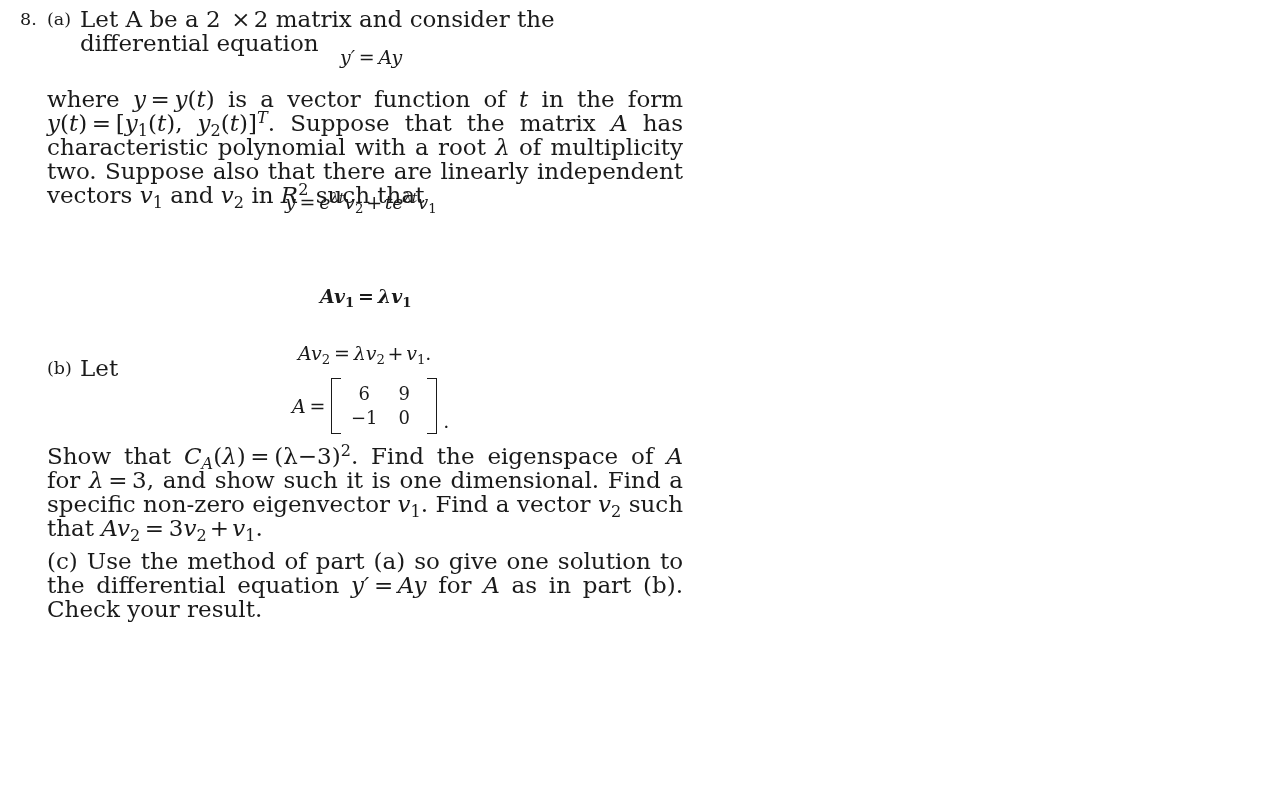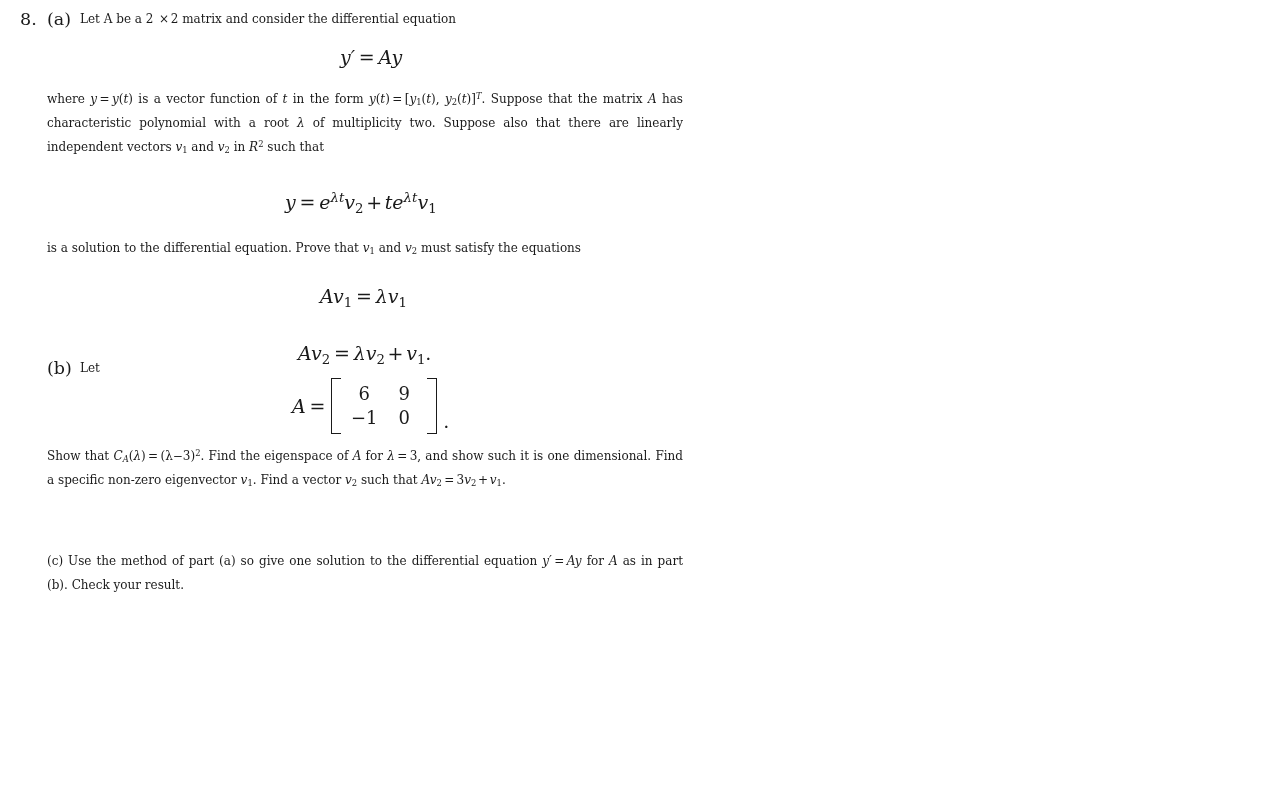--- a/index.html
+++ b/index.html
@@ -18,21 +18,21 @@
   }
   .page {
     position: relative;
     width: 1280px;
     height: 800px;
   }
 
   
   .blk {
     position: absolute;
-    font-size: 12px;
+    font-size: 23px;
     line-height: 24px;
     color: #1a1a1a;
   }
   .body-col {
     width: 636px;
     text-align: justify;
     text-justify: inter-word;
   }
   .no-just { text-align: left; }
 
@@ -154,31 +154,22 @@
     <span class="m">v</span><sub class="up">2</sub>
     <span>in</span>
     <span class="m">R</span><sup class="up">2</sup>
     <span>such that</span>
   </div>
 
   <div class="disp disp-lg" style="left:285px; top:189px;">
     <span class="m">y</span><span class="eq">=</span><span class="m">e</span><sup class="m">λt</sup><span class="m">v</span><sub class="up">2</sub><span class="op">+</span><span class="m">t</span><span class="m">e</span><sup class="m">λt</sup><span class="m">v</span><sub class="up">1</sub>
   </div>
 
-  <div class="blk body-col" style="left:47px; top:236px;">
-    <span>is a solution to the differential equation.</span>
-    <span>Prove that</span>
-    <span class="m">v</span><sub class="up">1</sub>
-    <span>and</span>
-    <span class="m">v</span><sub class="up">2</sub>
-    <span>must satisfy</span>
-    <span>the equations</span>
-  </div>
-
-  <div class="disp disp-lg" style="left:320px; top:283px;">
+
+  <div class="disp disp-lg" style="left:320px; top:283px;font-weight:bold;">
     <span class="m">A</span><span class="m">v</span><sub class="up">1</sub><span class="eq">=</span><span class="m">λ</span><span class="m">v</span><sub class="up">1</sub>
   </div>
 
   <div class="disp disp-lg" style="left:298px; top:316px;margin-top:24px;">
     <span class="m">A</span><span class="m">v</span><sub class="up">2</sub><span class="eq">=</span><span class="m">λ</span><span class="m">v</span><sub class="up">2</sub><span class="op">+</span><span class="m">v</span><sub class="up">1</sub><span class="mup">.</span>
   </div>
 
   <div class="part-lbl" style="top:356px;">(b)</div>
   <div class="blk no-just" style="left:80px; top:356px;">Let</div>
 

